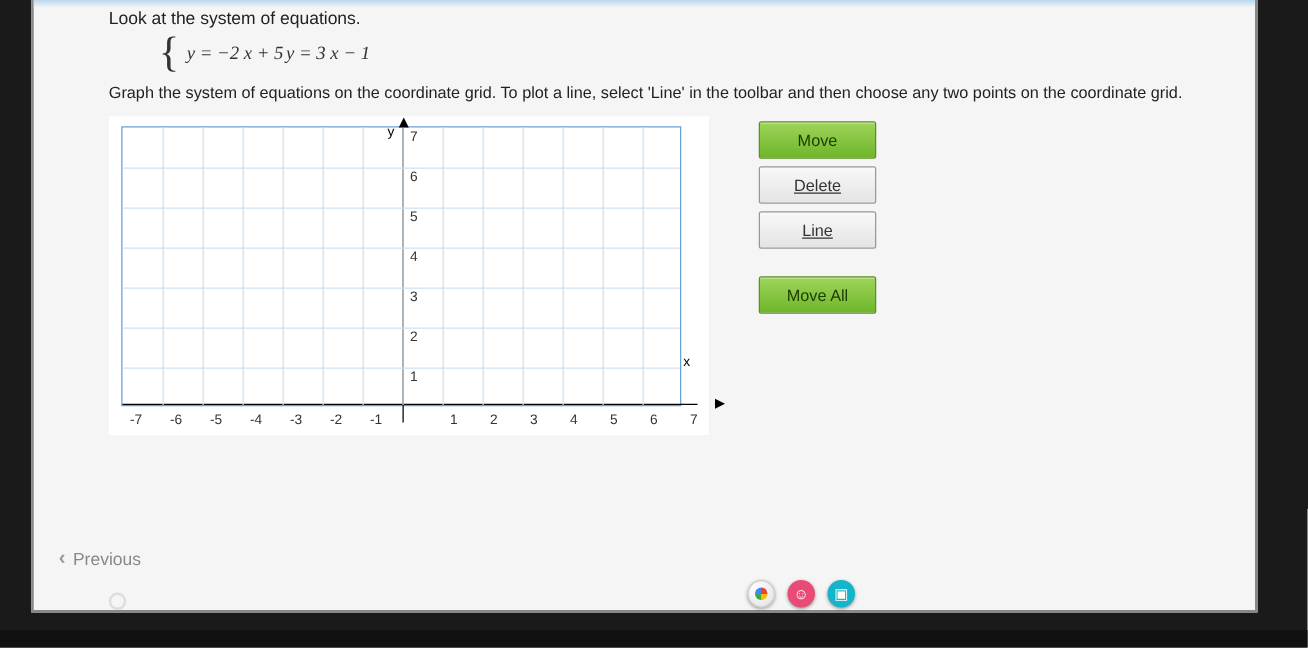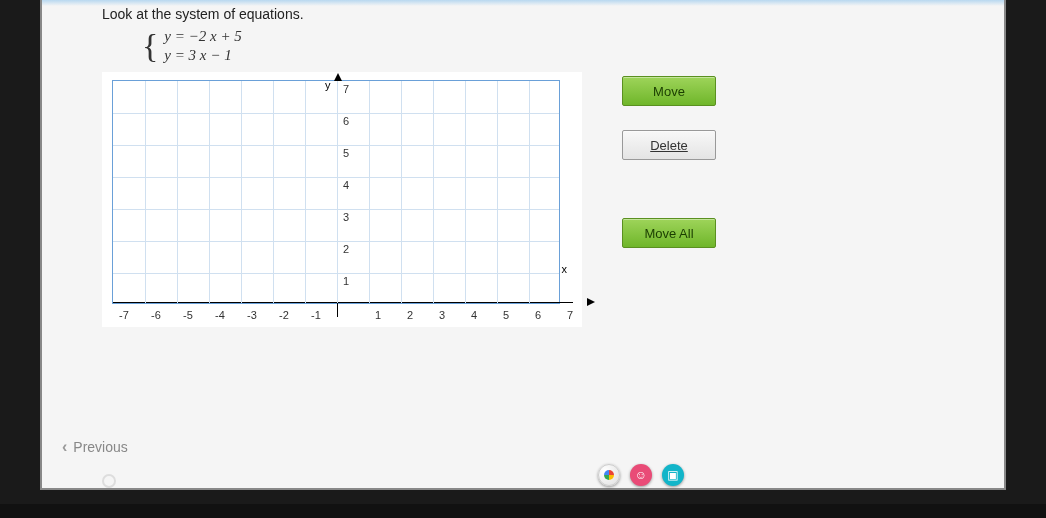--- a/index.html
+++ b/index.html
@@ -9,21 +9,21 @@
     background: #1a1a1a;
     font-family: Arial, Helvetica, sans-serif;
     font-size: 13px;
     color: #333;
     position: relative;
     overflow: hidden;
   }
   .screen {
     position: absolute;
     top: 0;
-    left: 40px;
+    left: 25px;
     right: 40px;
     height: 490px;
     background: #f5f5f5;
     border: 2px solid #888;
     border-top: none;
     padding: 0;
   }
   .top-glare {
     position: absolute;
     top: 0; left: 0; right: 0; height: 6px;
@@ -44,21 +44,21 @@
     font-style: italic;
     display: flex;
     align-items: center;
   }
   .brace {
     font-size: 34px;
     font-style: normal;
     margin-right: 6px;
     line-height: 30px;
   }
-  .eqcol { display:flex; flex-direction:column; gap:2px; }
+  .eqcol { display:flex; flex-direction:row; gap:2px; }
   .instruct {
     font-size: 13px;
     color: #222;
     margin-bottom: 12px;
   }
   .workarea {
     display: flex;
     gap: 40px;
     align-items: flex-start;
   }
@@ -86,21 +86,21 @@
     position:absolute; left:-3px; top:-8px;
     width:0;height:0;border-left:4px solid transparent;border-right:4px solid transparent;border-bottom:8px solid #000;
   }
   .arrow-right {
     position:absolute; right:-22px; bottom:-3px;
     width:0;height:0;border-top:4px solid transparent;border-bottom:4px solid transparent;border-left:8px solid #000;
   }
   .axis-label { position:absolute; font-size:11px; color:#000; }
   .ticknum { position:absolute; font-size:11px; color:#333; }
   .tools {
-    display:flex; flex-direction:column; gap:24px;
+    display:flex; flex-direction:column; gap:6px;
     margin-top: 4px;
   }
   .tool-btn {
     width: 94px;
     height: 30px;
     border: 1px solid #999;
     border-radius: 2px;
     display:flex; align-items:center; justify-content:center;
     font-size:13px;
     cursor:pointer;
@@ -175,20 +175,21 @@
     <div class="heading">Look at the system of equations.</div>
 
     <div class="equations">
       <span class="brace">{</span>
       <span class="eqcol">
         <span>y = −2 x + 5</span>
         <span>y = 3 x − 1</span>
       </span>
     </div>
 
+    <div class="instruct">Graph the system of equations on the coordinate grid. To plot a line, select 'Line' in the toolbar and then choose any two points on the coordinate grid.</div>
 
     <div class="workarea">
       <div class="graph-zone">
         <div class="grid" id="grid">
           <div class="axis-v" id="axisV" style="left: 224px;">
             <div class="arrow-up"></div>
           </div>
           <div class="axis-h">
             <div class="arrow-right"></div>
           </div>
@@ -233,20 +234,21 @@
             <span class="ticknum" style="left: 358px; top: 228px;">4</span>
             <span class="ticknum" style="left: 390px; top: 228px;">5</span>
             <span class="ticknum" style="left: 422px; top: 228px;">6</span>
             <span class="ticknum" style="left: 454px; top: 228px;">7</span>
           </div>
       </div>
 
       <div class="tools">
         <div class="tool-btn tool-green">Move</div>
         <div class="tool-btn tool-grey">Delete</div>
+        <div class="tool-btn tool-grey">Line</div>
         <div class="tool-gap"></div>
         <div class="tool-btn tool-green">Move All</div>
       </div>
     </div>
   </div>
 
   <div class="footer">
     <div class="prev-link">
       <span class="chev">‹</span>
       <span>Previous</span>

